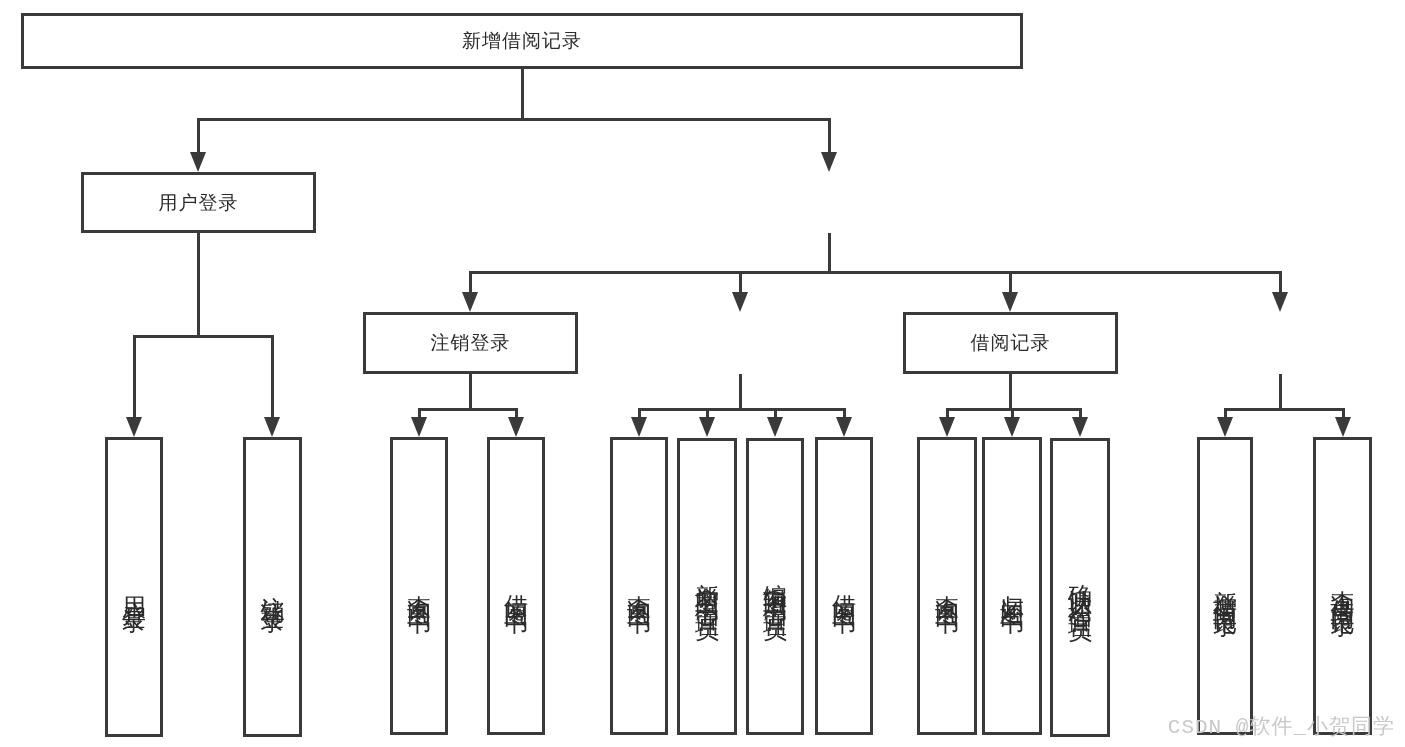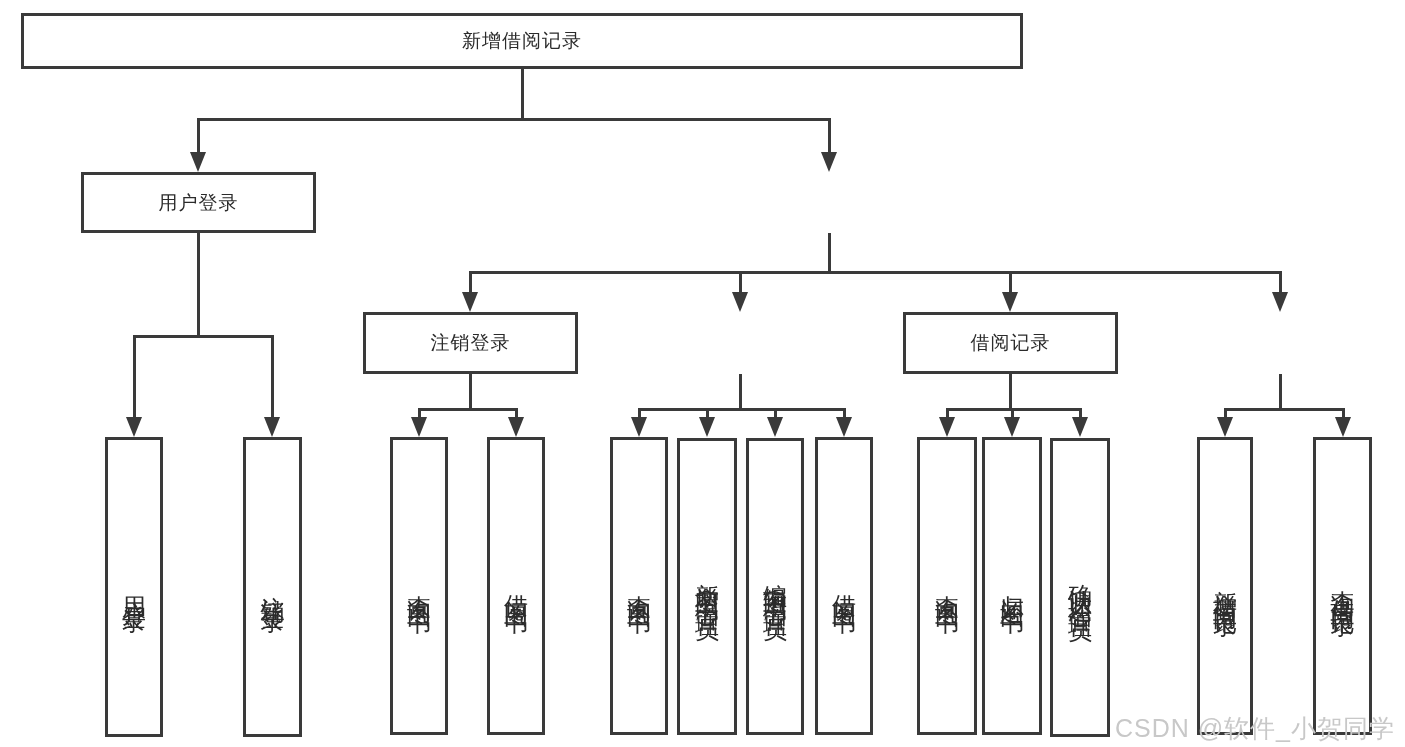--- a/index.html
+++ b/index.html
@@ -45,25 +45,26 @@
     position:absolute;
     width:0;height:0;
     border-left:8px solid transparent;
     border-right:8px solid transparent;
     border-top:20px solid var(--line);
   }
   .watermark{
     position:absolute;
     top:712px;
     right:10px;
-    font-size:25px;
+    font-size:21px;
     color:var(--wm);
     letter-spacing:1px;
     white-space:nowrap;
     z-index:5;
+    font-family:Liberation Mono, monospace;
   }
 </style>
 </head>
 <body>
 
 <div class="canvas">
 
   <div class="box hnode" style="left:21px;top:13px;width:1002px;height:56px">
     <span>新增借阅记录</span>
   </div>

